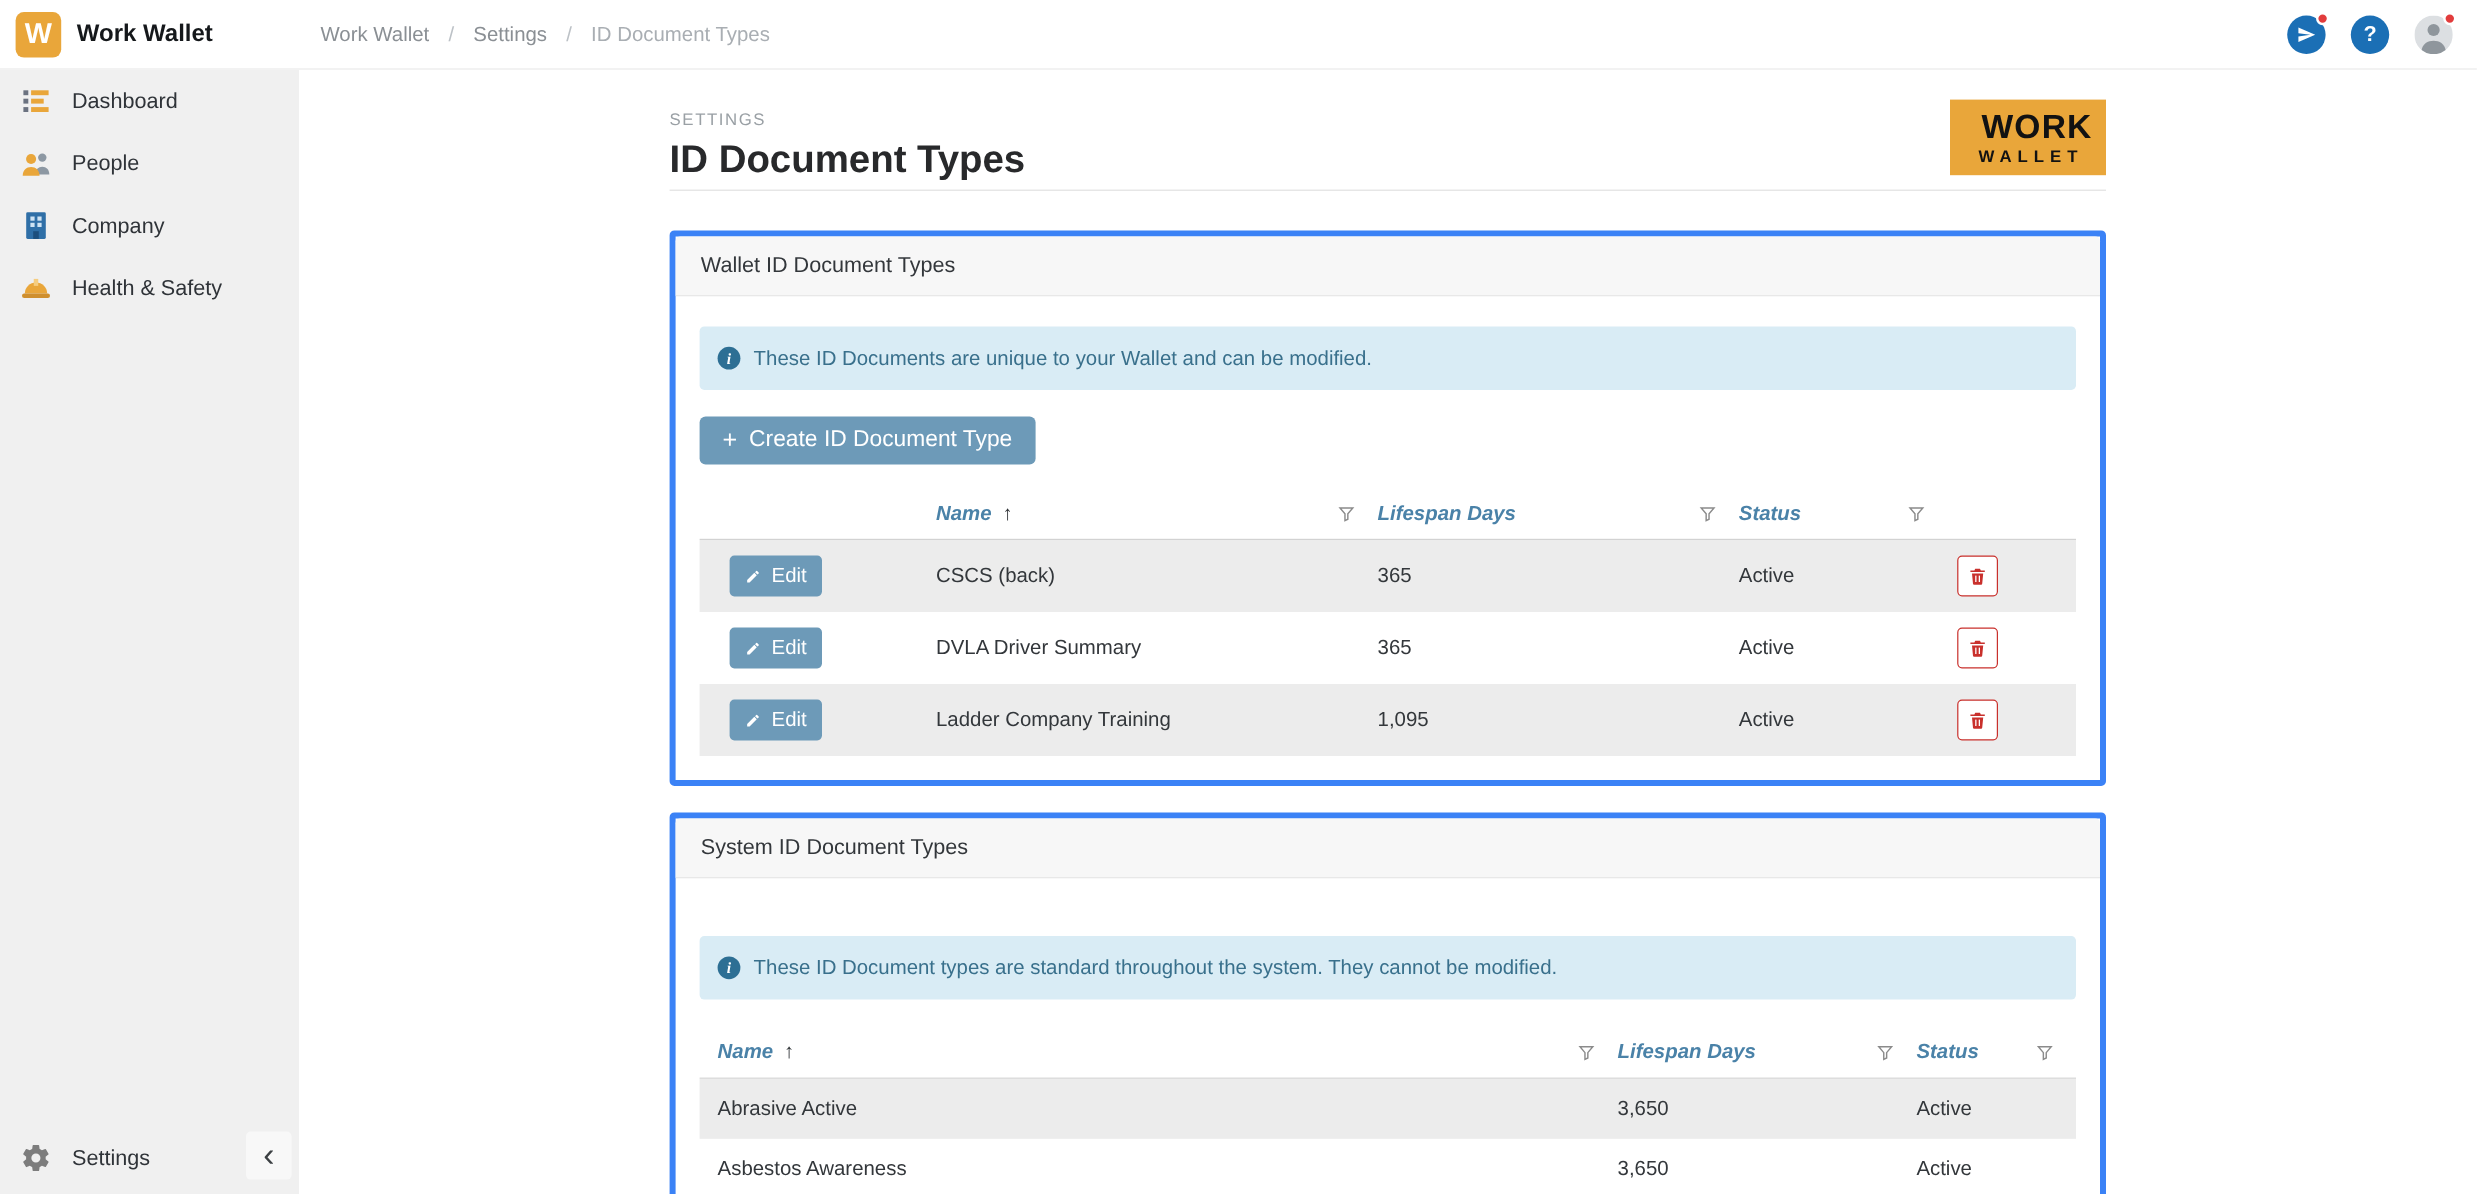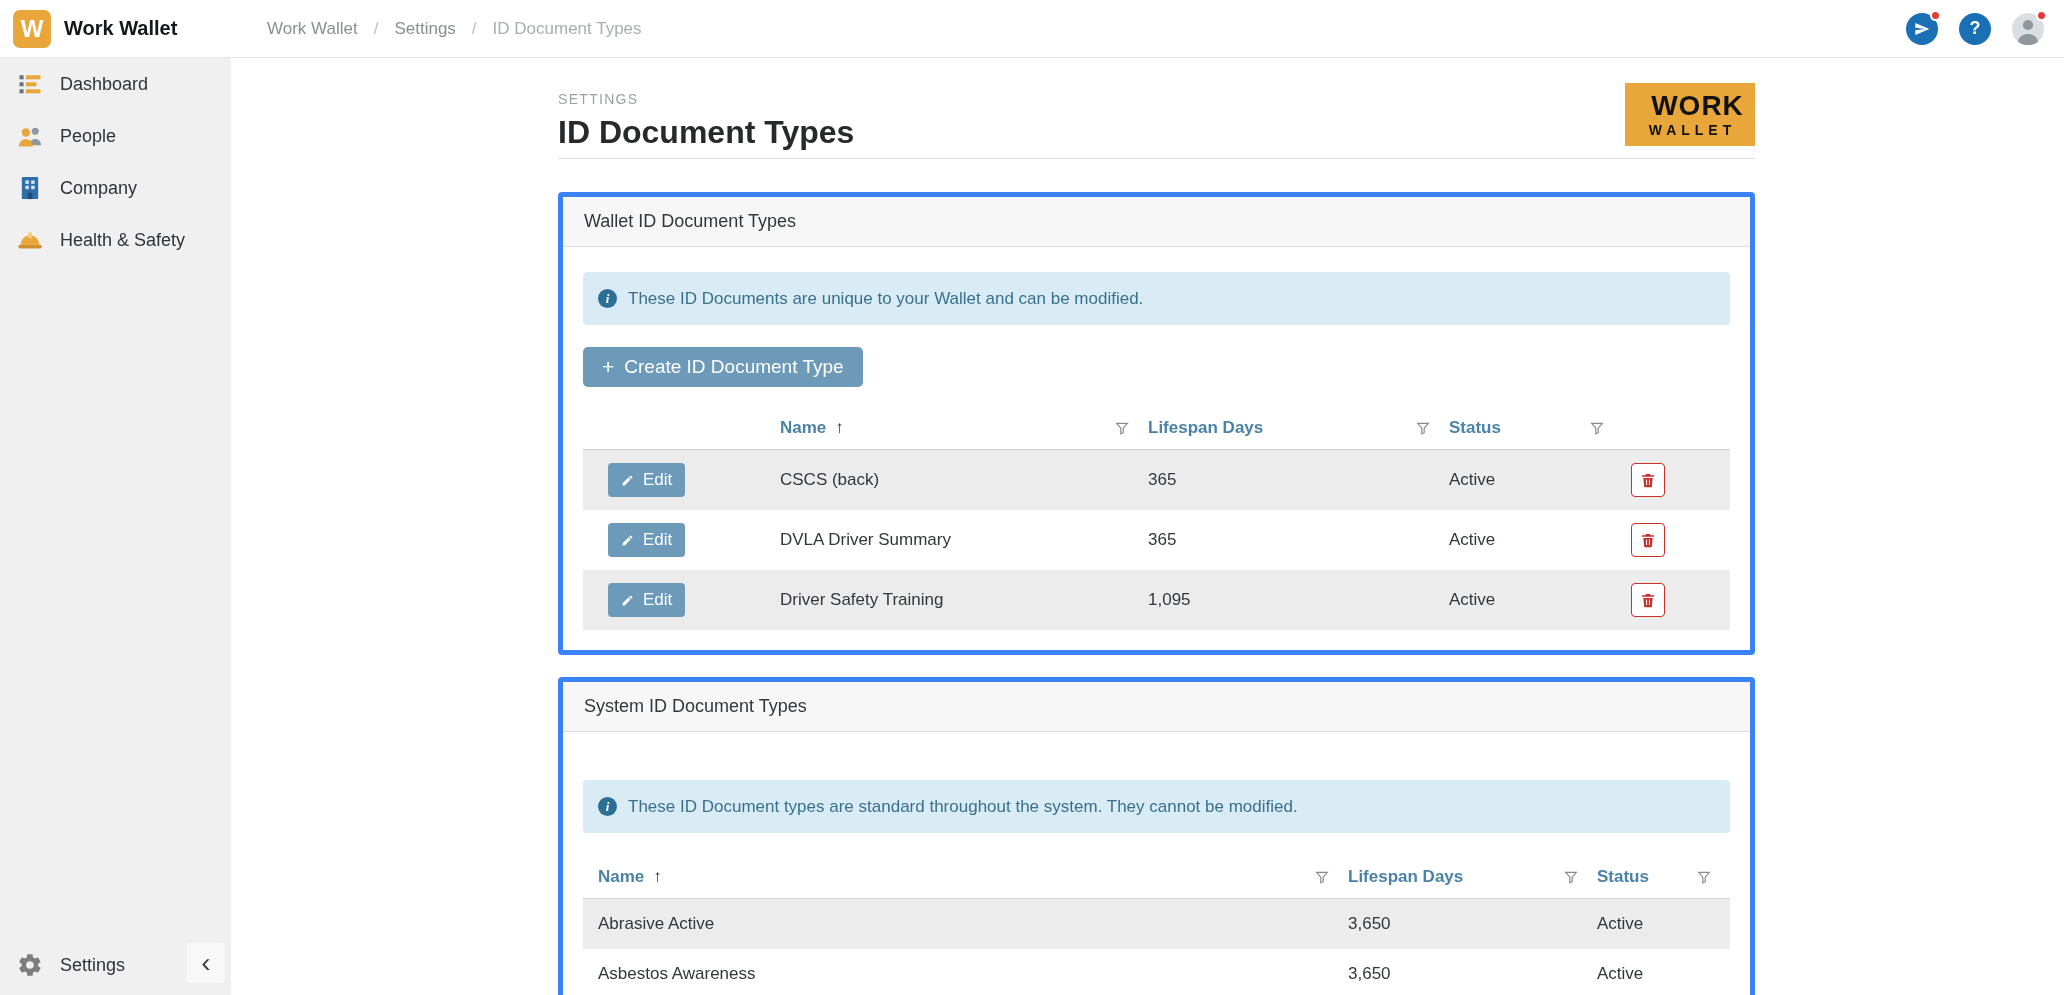--- a/index.html
+++ b/index.html
@@ -32,21 +32,21 @@
     border:none; display:flex; align-items:center; justify-content:center;
     color:#fff; font-weight:700; font-size:18px; cursor:pointer; padding:0;
   }
   .avatar-btn { position:relative; width:32px; height:32px; border:none; background:transparent; padding:0; cursor:pointer; }
   .badge-dot {
     position:absolute; top:-3px; right:-3px; width:11px; height:11px; border-radius:50%;
     background:#e23c3c; border:2px solid #fff;
   }
 
   
-  .sidebar { position:fixed; top:58px; left:0; bottom:0; width:231px; background:#f0f0f0; z-index:50; }
+  .sidebar { position:fixed; top:58px; left:0; bottom:0; width:249px; background:#f0f0f0; z-index:50; }
   .nav-item {
     display:flex; align-items:center; gap:15px; height:52px; padding-left:15px;
     font-size:18px; color:#2f3338; cursor:pointer;
   }
   .nav-icon { width:30px; display:flex; justify-content:center; align-items:center; }
   .sidebar-bottom { position:absolute; bottom:4px; left:0; right:0; }
   .collapse-btn {
     position:absolute; right:6px; bottom:8px; width:38px; height:40px; border:none;
     background:#f8f8f8; font-size:28px; line-height:1; color:#3c4043; cursor:pointer; border-radius:4px;
   }
@@ -95,21 +95,21 @@
   .table { margin-top:19px; }
   .card.system .table { margin-top:22px; }
   .grid-row { display:grid; align-items:center; }
   .t1 .grid-row { grid-template-columns:197px 368px 301px 174px 1fr; }
   .t2 .grid-row { grid-template-columns:765px 249px 1fr; }
   .thead { height:44px; border-bottom:1px solid #d2d2d2; }
   .th {
     display:flex; align-items:center; justify-content:space-between; padding-right:18px;
     font-size:17px; font-weight:700; color:#4a82a8; height:100%; cursor:pointer;
   }
-  .th-label { display:flex; align-items:center; gap:9px; }
+  .th-label { display:flex; align-items:center; gap:9px;font-style:italic; }
   .sort-arrow { color:#2e3235; font-weight:400; font-size:17px; }
   .funnel { display:flex; align-items:center; cursor:pointer; }
   .trow { height:60px; }
   .t2 .trow { height:50px; }
   .t1 .trow:nth-child(even), .t2 .trow:nth-child(even) { background:#ececec; }
   .td { font-size:17px; color:#33373b; }
   .td-edit { padding-left:25px; }
   .td-del { padding-left:8px; }
   .t2 .th:first-child, .t2 .td:first-child { padding-left:15px; }
 
@@ -352,21 +352,21 @@
             <div class="td td-edit">
               <button class="btn-edit">
                 <span style="display:flex;">
                   <svg width="13" height="13" viewBox="0 0 24 24">
                       <path fill="#fff" d="M3 17.25V21h3.75L17.81 9.94l-3.75-3.75L3 17.25zM20.71 7.04a.996.996 0 0 0 0-1.41l-2.34-2.34a.996.996 0 0 0-1.41 0l-1.83 1.83 3.75 3.75 1.83-1.83z"></path>
                     </svg>
                 </span>
                 <span>Edit</span>
               </button>
             </div>
-            <div class="td">Driver Safety Training</div>
+            <div class="td">Ladder Company Training</div>
             <div class="td">1,095</div>
             <div class="td">Active</div>
             <div class="td td-del">
               <button class="btn-delete">
                 <span style="display:flex;">
                   <svg width="16" height="16" viewBox="0 0 24 24">
                     <path d="M9 3h6l1 2h5v2H3V5h5l1-2z" fill="#c9302c"></path>
                     <path d="M5 9h14l-1.2 12.5a1.5 1.5 0 0 1-1.5 1.5H7.7a1.5 1.5 0 0 1-1.5-1.5L5 9z" fill="#c9302c"></path>
                     <rect x="9" y="11.5" width="1.6" height="8" fill="#fff"></rect>
                       <rect x="13.4" y="11.5" width="1.6" height="8" fill="#fff"></rect>

